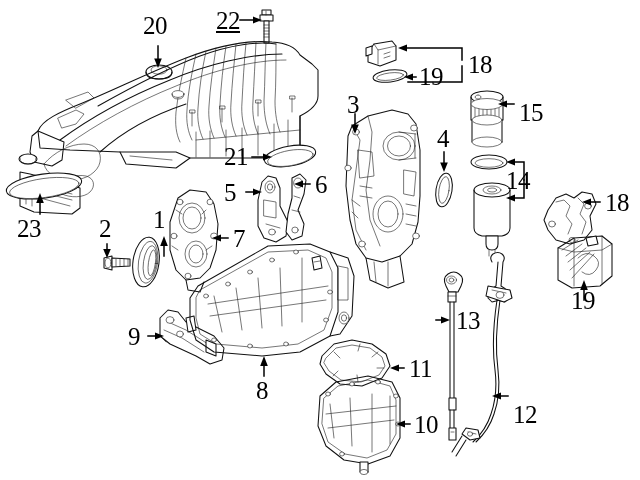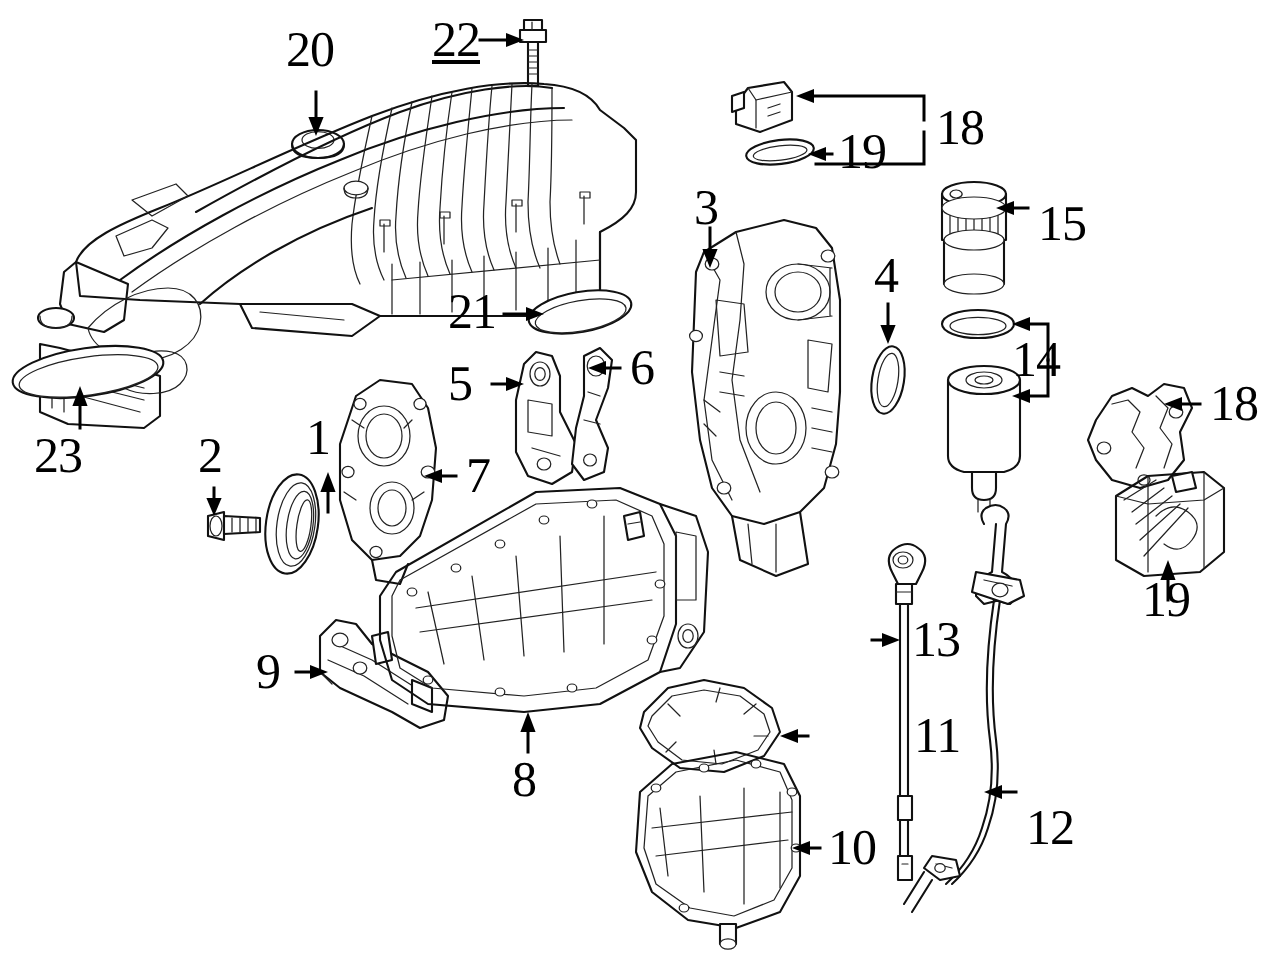--- a/index.html
+++ b/index.html
@@ -446,21 +446,21 @@
 <div class="callout" style="left:153px;top:207px;">1</div>
 <div class="callout" style="left:99px;top:216px;">2</div>
 <div class="callout" style="left:347px;top:92px;">3</div>
 <div class="callout" style="left:437px;top:126px;">4</div>
 <div class="callout" style="left:224px;top:180px;">5</div>
 <div class="callout" style="left:315px;top:172px;">6</div>
 <div class="callout" style="left:233px;top:226px;">7</div>
 <div class="callout" style="left:256px;top:378px;">8</div>
 <div class="callout" style="left:128px;top:324px;">9</div>
 <div class="callout" style="left:414px;top:412px;">10</div>
-<div class="callout" style="left:409px;top:356px;margin-left:48px;">11</div>
+<div class="callout" style="left:409px;top:356px;">11</div>
 <div class="callout" style="left:513px;top:384px;margin-top:18px;">12</div>
 <div class="callout" style="left:408px;top:308px;margin-left:48px;">13</div>
 <div class="callout" style="left:506px;top:168px;">14</div>
 <div class="callout" style="left:519px;top:100px;">15</div>
 <div class="callout" style="left:571px;top:288px;">19</div>
 <div class="callout" style="left:605px;top:190px;">18</div>
 <div class="callout" style="left:468px;top:52px;">18</div>
 <div class="callout" style="left:419px;top:64px;">19</div>
 <div class="callout" style="left:143px;top:13px;">20</div>
 <div class="callout" style="left:224px;top:144px;text-align:center;">21</div>

